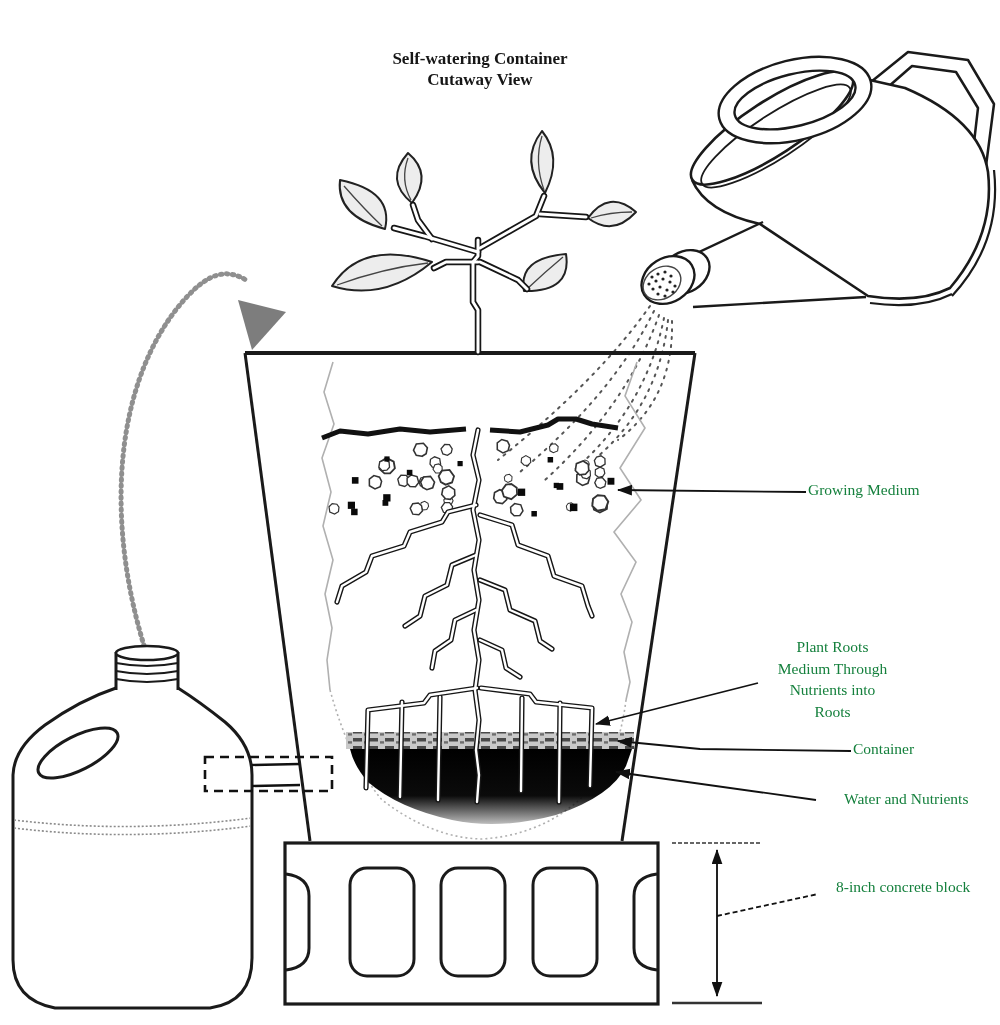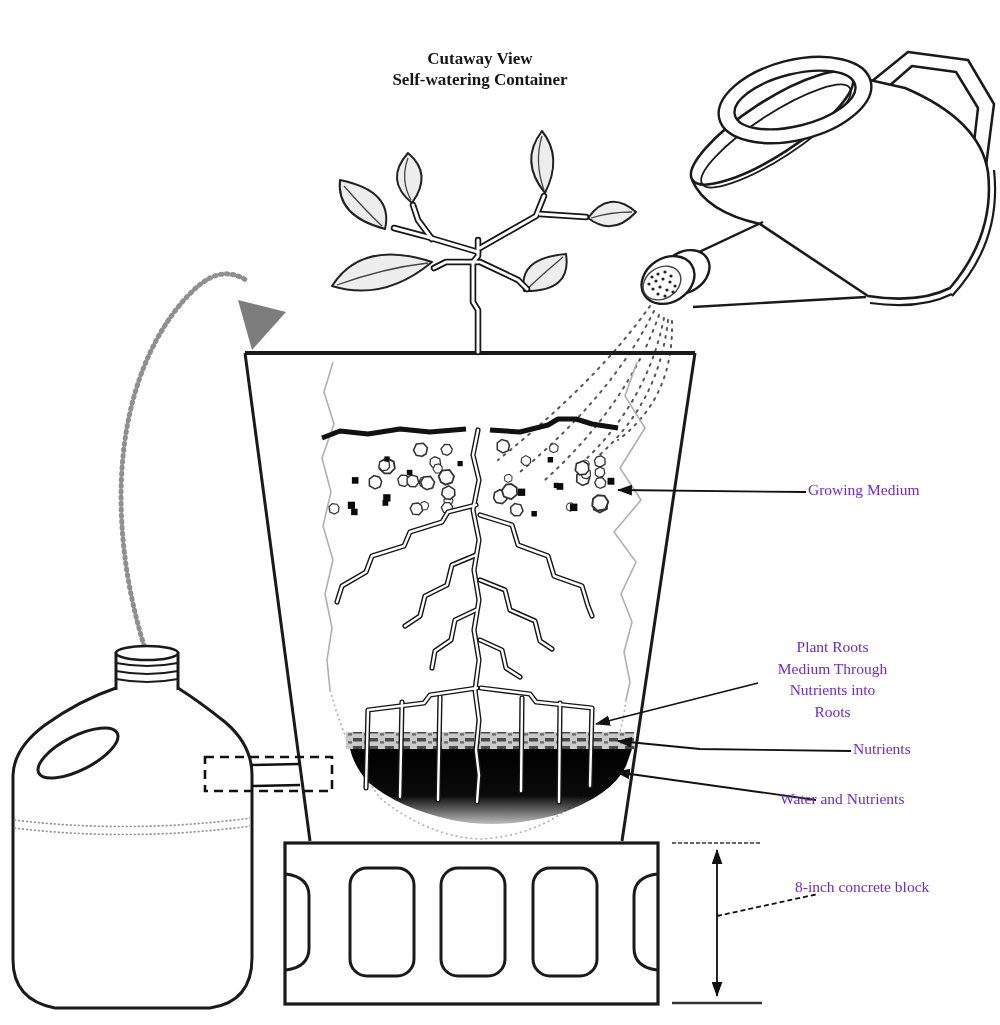--- a/index.html
+++ b/index.html
@@ -1,19 +1,19 @@
 <!DOCTYPE html>
 <html><head>
 <meta charset="utf-8">
 <style>
   html,body{margin:0;padding:0;background:#fff;}
   #page{position:relative;width:1000px;height:1025px;background:#fff;overflow:hidden;
         font-family:"Liberation Serif","DejaVu Serif",serif;color:#161616;}
   svg{position:absolute;left:0;top:0;}
-  .lbl{position:absolute;white-space:nowrap;font-size:15.5px;color:#6d28d9;}
+  .lbl{position:absolute;white-space:nowrap;font-size:15.5px;color:#15803d;}
   .title{position:absolute;left:280px;top:48px;width:400px;text-align:center;
          font-weight:bold;font-size:17px;line-height:21px;}
   .multiline{white-space:normal;text-align:center;line-height:21.5px;}
   .double path{stroke:#161616;stroke-width:6.5;fill:none;stroke-linejoin:round;stroke-linecap:round;}
   .double path.core{stroke:#ffffff;stroke-width:3;}
   .double.thin path{stroke-width:5.2;}
   .double.thin path.core{stroke:#fff;stroke-width:2.4;}
   .ink{stroke:#1a1a1a;fill:none;}
   .leader{stroke:#111;stroke-width:1.8;fill:none;}
 </style>
@@ -278,32 +278,32 @@
 
   <g>
     <path class="leader" d="M806,492 L618,490" marker-end="url(#ah)"></path>
     <path class="leader" d="M758,683 L596,724" marker-end="url(#ah)"></path>
     <path class="leader" d="M851,751 L700,749 L618,741" marker-end="url(#ah)"></path>
     <path class="leader" d="M816,800 L616,772" marker-end="url(#ah)"></path>
   </g>
 </svg>
 
 <div class="title">
+  <div>Self-watering Container</div>
   <div>Cutaway View</div>
-  <div>Self-watering Container</div>
 </div>
 
 <div class="lbl" style="left:808px;top:481px;">Growing Medium</div>
 
 <div class="lbl multiline" style="left:745px;top:636px;width:175px;">
   <div>Plant Roots</div>
   <div>Medium Through</div>
   <div>Nutrients into</div>
   <div>Roots</div>
 </div>
 
-<div class="lbl" style="left:853px;top:740px;">Nutrients</div>
-
-<div class="lbl" style="left:780px;top:790px;">Water and Nutrients</div>
-
-<div class="lbl" style="left:795px;top:878px;">8-inch concrete block</div>
+<div class="lbl" style="left:853px;top:740px;">Container</div>
+
+<div class="lbl" style="left:844px;top:790px;">Water and Nutrients</div>
+
+<div class="lbl" style="left:836px;top:878px;">8-inch concrete block</div>
 
 </div>
 
 </body></html>

